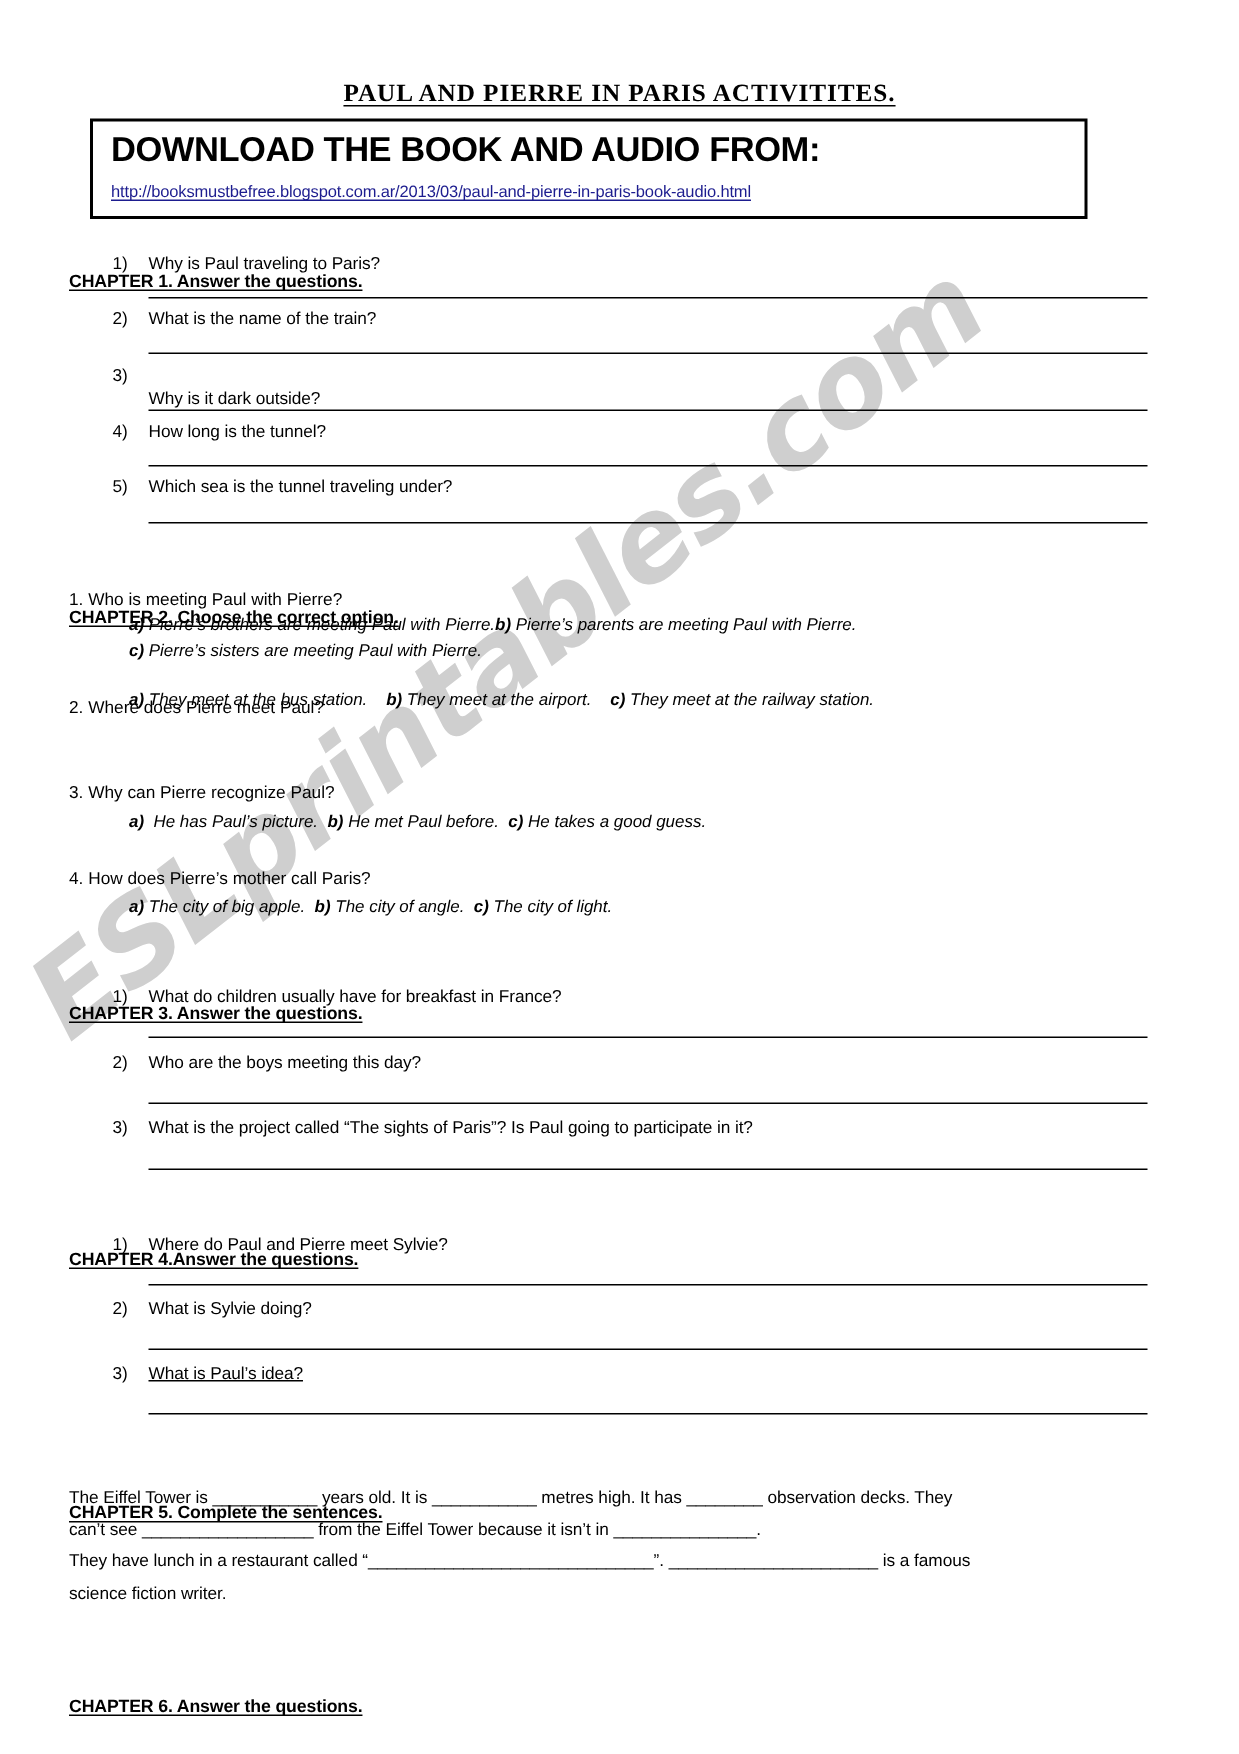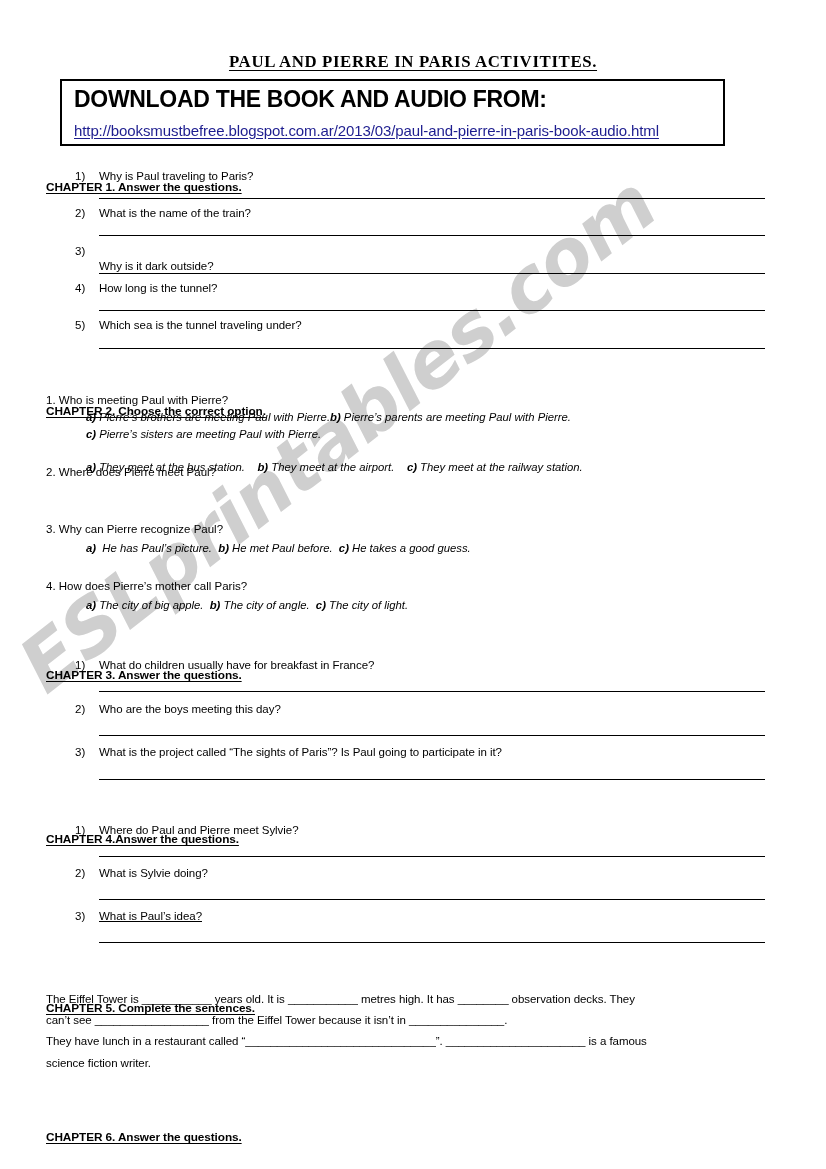--- a/index.html
+++ b/index.html
@@ -93,21 +93,21 @@
     font-size: 23px;
     letter-spacing: -0.3px;
     line-height: 26px;
     color: #000;
   }
   .download-link {
     position: absolute;
     left: 12px;
     top: 41px;
     font-family: "Liberation Sans", sans-serif;
-    font-size: 15px;
+    font-size: 11px;
     color: #1d1d8f;
     text-decoration: underline;
     text-underline-offset: 2px;
     letter-spacing: -0.1px;
     white-space: nowrap;
   }
 
   
   .abs { position: absolute; }
 

